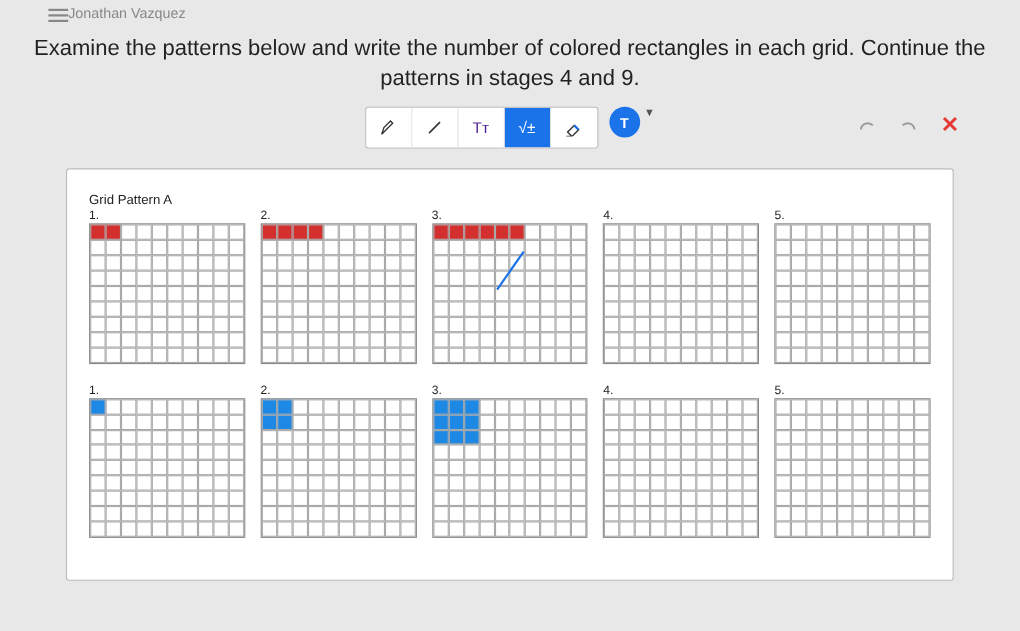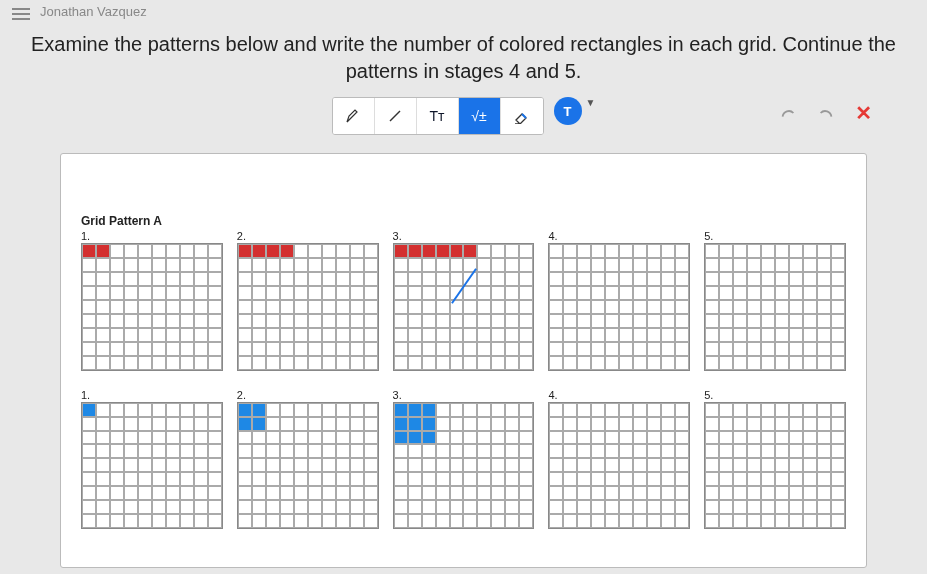--- a/index.html
+++ b/index.html
@@ -1,33 +1,33 @@
 <!DOCTYPE html>
 <html><head>
 <meta charset="utf-8">
 <style>
 * { box-sizing: border-box; margin: 0; padding: 0; }
 body { width: 927px; height: 574px; background: #e8e8e8; font-family: Arial, sans-serif; overflow: hidden; position: relative; }
-.header { display: flex; align-items: center; padding: 4px 12px; gap: 10px; }
+.header { display: flex; align-items: center; padding: 4px 12px; gap: 0; margin-left: 32px; }
 .menu-icon { width: 18px; height: 14px; cursor: pointer; }
 .menu-icon div { height: 2px; background: #888; margin: 3px 0; }
 .username { color: #888; font-size: 13px; }
 .question { font-size: 20px; color: #222; text-align: center; padding: 8px 30px 12px; line-height: 1.35; }
 .toolbar-area { display: flex; align-items: flex-start; justify-content: center; padding: 0 40px; position: relative; }
 .toolbar { display: flex; border: 1px solid #bbb; background: #fff; border-radius: 3px; overflow: hidden; }
-.tool-btn { width: 42px; height: 36px; display: flex; align-items: center; justify-content: center; border-right: 1px solid #ddd; cursor: pointer; font-size: 14px; color: #0f172a; background: #fff; }
+.tool-btn { width: 42px; height: 36px; display: flex; align-items: center; justify-content: center; border-right: 1px solid #ddd; cursor: pointer; font-size: 14px; color: #4c1d95; background: #fff; }
 .tool-btn:last-child { border-right: none; }
 .tool-btn.active { background: #1a73e8; color: #fff; }
 .t-circle { width: 28px; height: 28px; border-radius: 50%; background: #1a73e8; color: #fff; display: flex; align-items: center; justify-content: center; margin-left: 10px; font-weight: bold; font-size: 13px; cursor: pointer; }
 .dropdown-arrow { margin-left: 4px; font-size: 10px; color: #555; cursor: pointer; }
 .right-controls { position: absolute; right: 55px; top: 4px; display: flex; gap: 20px; align-items: center; }
 .arc { width: 18px; height: 18px; color: #999; cursor: pointer; }
 .close-x { color: #e53935; font-size: 20px; font-weight: bold; cursor: pointer; }
 .canvas-area { margin: 18px 60px 0; background: #fff; border: 1px solid #bbb; border-radius: 3px; padding: 20px 20px; }
-.pattern-label { font-size: 12px; font-weight: bold; color: #222; margin-bottom: 2px; margin-top: 40px; }
+.pattern-label { font-size: 12px; font-weight: normal; color: #222; margin-bottom: 2px; }
 .grid-row { display: flex; gap: 14px; margin-bottom: 18px; }
 .grid-col { flex: 1; position: relative; }
 .stage-num { font-size: 11px; color: #222; margin-bottom: 1px; }
 .mini-grid { display: grid; grid-template-columns: repeat(10, 1fr); border: 1px solid #888; width: 100%; aspect-ratio: 10/9; background: #fff; }
 .cell { border: 0.5px solid #aaa; }
 .cell.red { background: #d32f2f; }
 .cell.blue { background: #1e88e5; }
 .pen-stroke { position: absolute; width: 42px; height: 2px; background: #1a73e8; top: 55px; left: 50px; transform: rotate(-55deg); }
 .pen-icon, .line-icon { width:16px; height:16px; }
 .eraser-svg { width: 18px; height: 16px; }
@@ -37,21 +37,21 @@
 
 <div class="header">
   <div class="menu-icon">
       <div></div>
       <div></div>
       <div></div>
     </div>
   <div class="username">Jonathan Vazquez</div>
 </div>
 
-<div class="question">Examine the patterns below and write the number of colored rectangles in each grid. Continue the patterns in stages 4 and 5.</div>
+<div class="question">Examine the patterns below and write the number of colored rectangles in each grid. Continue the patterns in stages 4 and 9.</div>
 
 <div class="toolbar-area">
   <div class="toolbar">
     <div class="tool-btn">
       <svg class="pen-icon" viewBox="0 0 16 16">
           <path d="M2 14 L4 8 L10 2 L12 4 L6 10 Z" fill="none" stroke="#333" stroke-width="1.2"></path>
         </svg>
     </div>
     <div class="tool-btn">
       <svg class="line-icon" viewBox="0 0 16 16">

